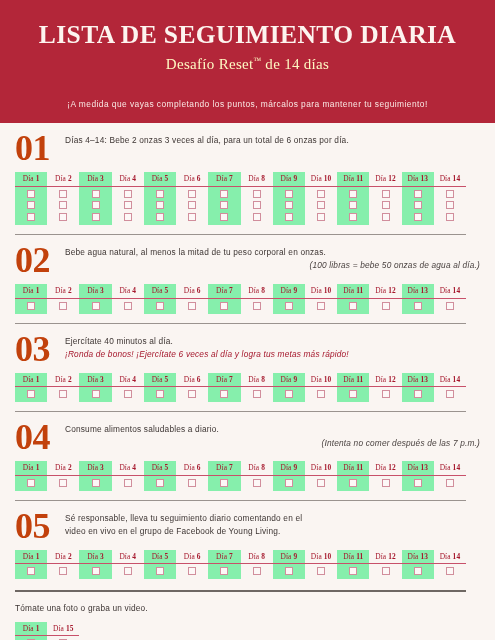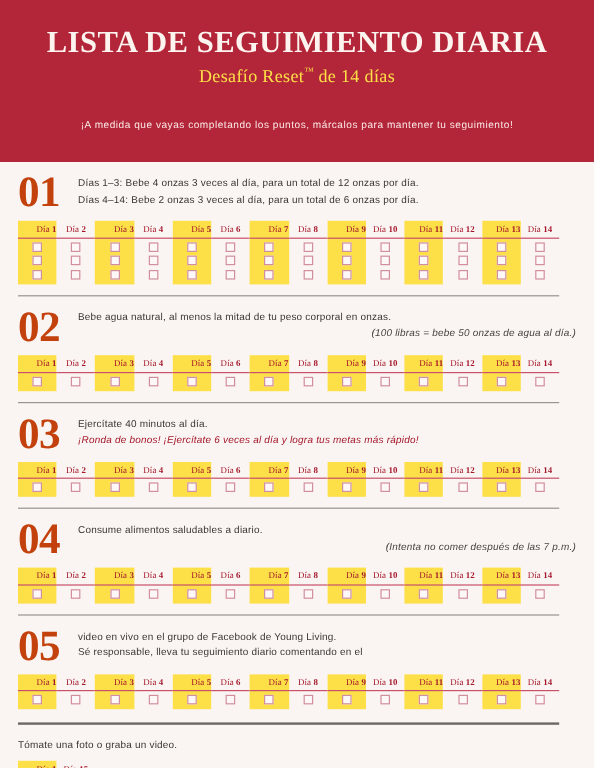--- a/index.html
+++ b/index.html
@@ -32,37 +32,37 @@
     font-family: "Liberation Serif", serif;
     font-weight: bold;
     color: #fdf4ef;
     font-size: 25.5px;
     letter-spacing: 0.4px;
     line-height: 1.05;
     margin: 0 0 7px 0;
   }
   .banner-subtitle {
     font-family: "Liberation Serif", serif;
-    color: #fde047;
+    color: #fef9c3;
     font-size: 15px;
     letter-spacing: 0.3px;
     line-height: 1.1;
     margin: 0 0 27px 0;
   }
   .banner-subtitle .tm {
     font-size: 8px;
     vertical-align: super;
     letter-spacing: 0;
   }
   .banner-note {
     color: #fae9e5;
     font-size: 8.4px;
     letter-spacing: 0.45px;
     line-height: 1.2;
-    margin: 12px;
+    margin: 0;
   }
 
   
   .content {
     padding: 0 15px;
   }
 
   .section {
     padding-top: 9px;
   }
@@ -105,22 +105,21 @@
   .grid {
     display: flex;
     width: 451px;
   }
   .col {
     flex: 1 1 0;
     text-align: center;
     min-width: 0;
   }
   .col.tinted {
-    background: #fde047;
-    text-align: right;
+    background: #86efac;
   }
   .col-head {
     font-family: "Liberation Serif", serif;
     color: #a5172c;
     font-size: 7.4px;
     padding: 2px 0 2.5px 0;
     border-bottom: 1.1px solid #c8506a;
     letter-spacing: 0.1px;
     white-space: nowrap;
   }
@@ -181,21 +180,20 @@
     </div>
     <div class="banner-note">¡A medida que vayas completando los puntos, márcalos para mantener tu seguimiento!</div>
   </div>
 
   <div class="content">
     <div id="sections-root">
         <div class="section">
           <div class="section-head">
             <div class="section-num">01</div>
             <div class="section-lines">
-              <div class="section-line">Días 1–3: Bebe 4 onzas 3 veces al día, para un total de 12 onzas por día.</div>
               <div class="section-line">Días 4–14: Bebe 2 onzas 3 veces al día, para un total de 6 onzas por día.</div>
             </div>
           </div>
           <div class="grid">
             <div class="col tinted">
               <div class="col-head">Día <b>1</b></div>
               <div class="boxes">
                 <div class="chk"></div>
                 <div class="chk"></div>
                 <div class="chk"></div>
@@ -593,22 +591,22 @@
                 <div class="chk"></div>
               </div>
             </div>
           </div>
           <div class="divider"></div>
         </div>
         <div class="section">
           <div class="section-head">
             <div class="section-num">05</div>
             <div class="section-lines">
+              <div class="section-line">Sé responsable, lleva tu seguimiento diario comentando en el</div>
               <div class="section-line">video en vivo en el grupo de Facebook de Young Living.</div>
-              <div class="section-line">Sé responsable, lleva tu seguimiento diario comentando en el</div>
             </div>
           </div>
           <div class="grid">
             <div class="col tinted">
               <div class="col-head">Día <b>1</b></div>
               <div class="boxes">
                 <div class="chk"></div>
               </div>
             </div>
             <div class="col">

